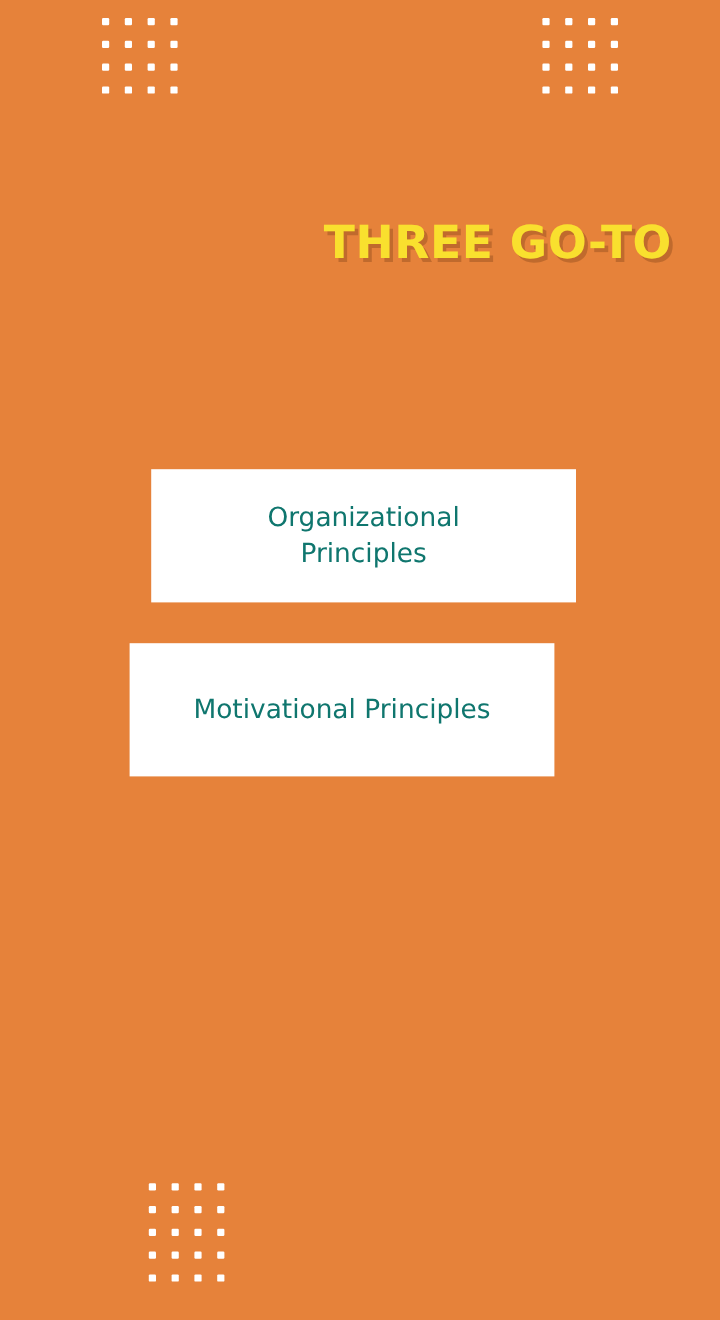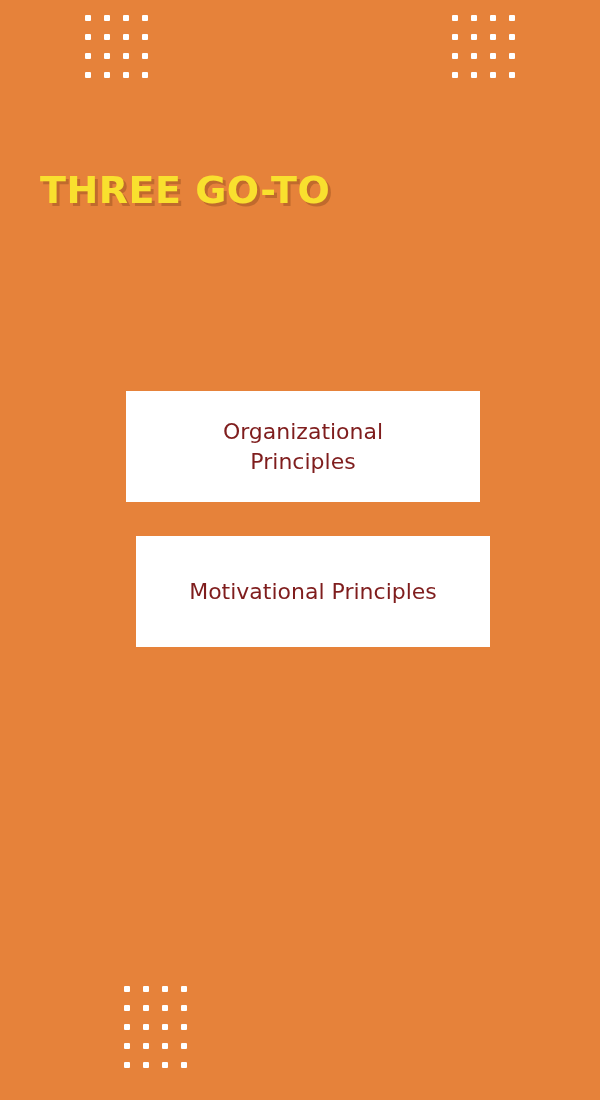--- a/index.html
+++ b/index.html
@@ -51,22 +51,22 @@
     gap: 13px;
     grid-template-columns: repeat(4, 6px);
     grid-template-rows: repeat(5, 6px);
   }
 
   
   .title-block {
     position: absolute;
     left: 0;
     right: 0;
-    top: 168px;
-    text-align: left;
+    top: 180px;
+    text-align: right;
     padding: 0 40px;
     box-sizing: border-box;
   }
   .title-line {
     display: block;
     color: #F9E02E;
     font-family: "DejaVu Sans", sans-serif;
     font-weight: bold;
     font-size: 38px;
     line-height: 44px;
@@ -89,38 +89,38 @@
     content: "";
     position: absolute;
     left: 12px;
     top: 12px;
     width: 100%;
     height: 100%;
     background: #6C3C18;
     z-index: -1;
   }
   .card-label {
-    color: #7f1d1d;
+    color: #0f766e;
     font-family: "DejaVu Sans", sans-serif;
     font-weight: normal;
     font-size: 22px;
     line-height: 30px;
     text-align: center;
     white-space: pre-line;
     padding: 0 14px;
   }
 
   #card-organizational {
     left: 126px;
     top: 391px;
     width: 354px;
     height: 111px;
   }
   #card-motivational {
-    left: 136px;
+    left: 108px;
     top: 536px;
     width: 354px;
     height: 111px;
   }
   #card-behavioral {
     left: 126px;
     top: 683px;
     width: 354px;
     height: 111px;
   }

